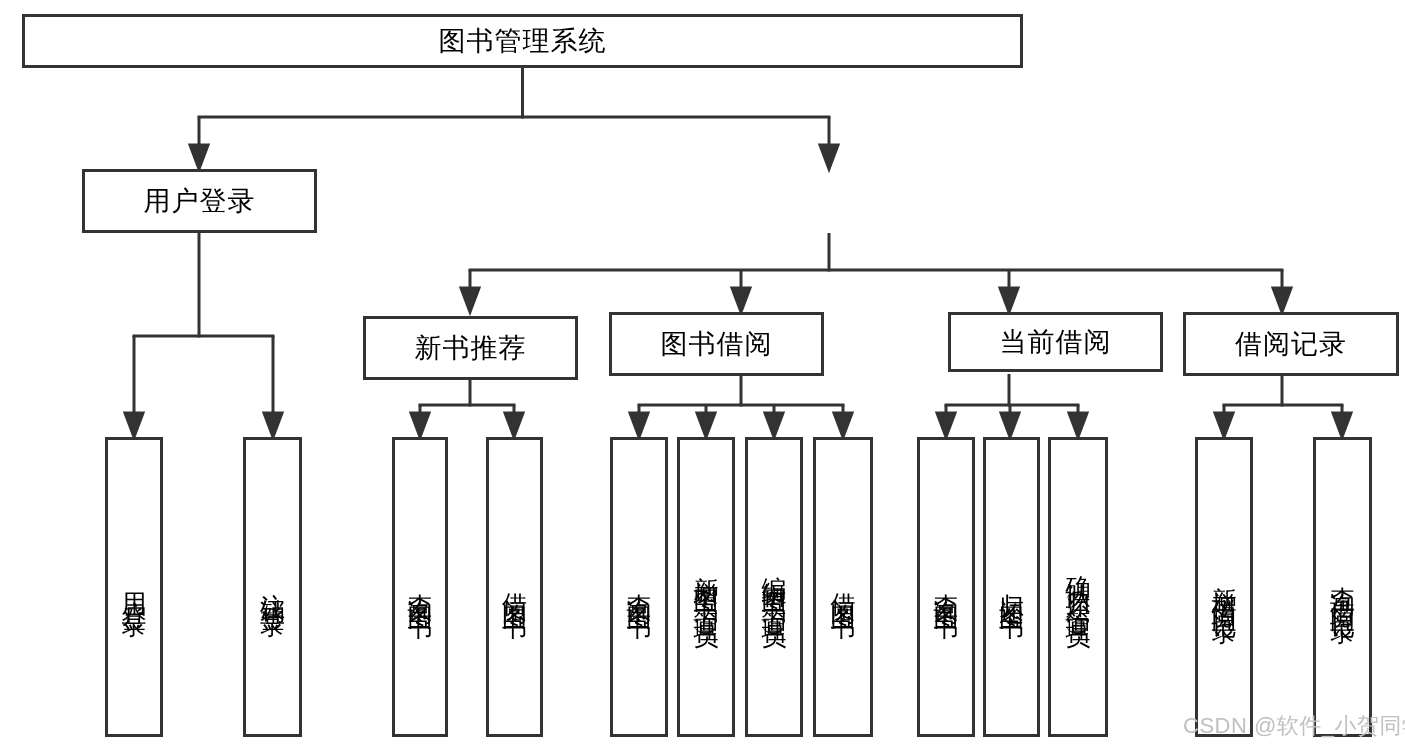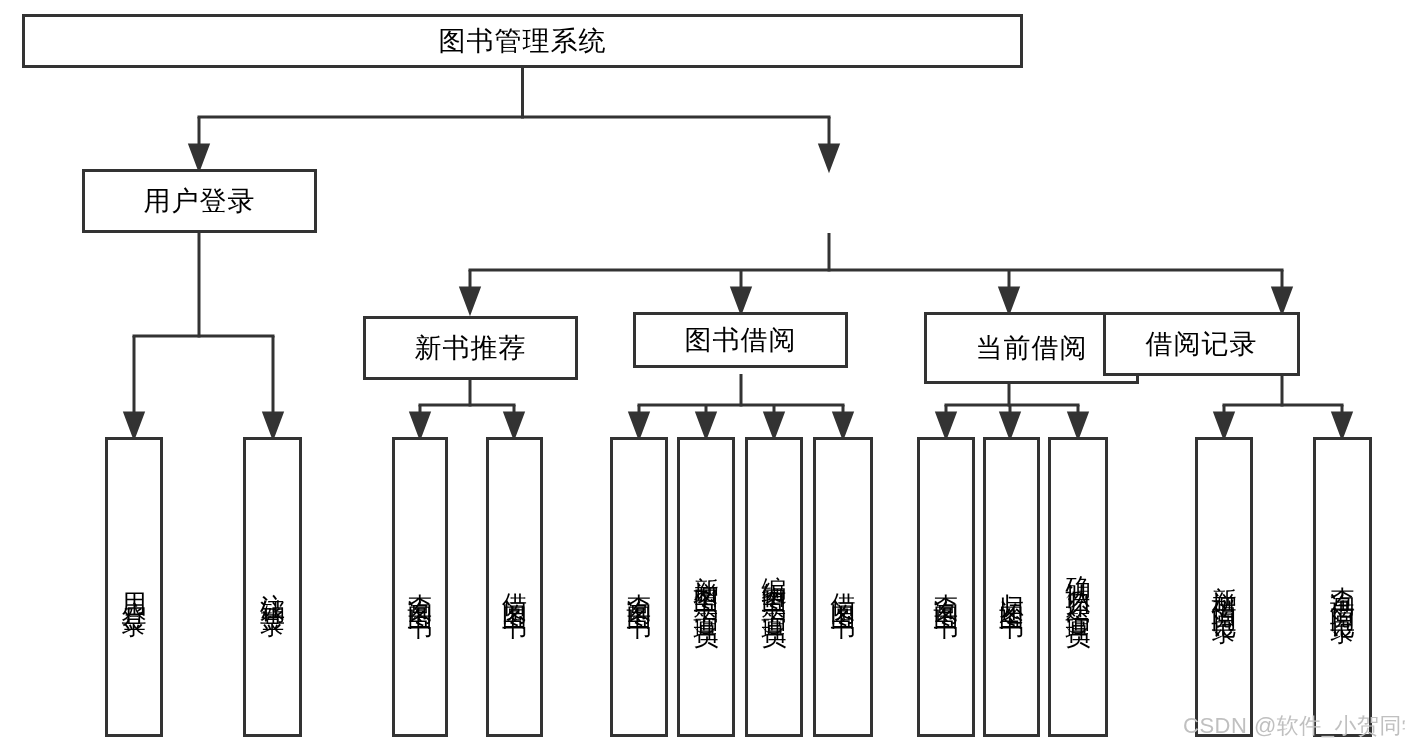--- a/index.html
+++ b/index.html
@@ -113,27 +113,27 @@
     <span>图书管理系统</span>
   </div>
 
   <div class="node h" style="left:82px;top:169px;width:235px;height:64px">
     <span>用户登录</span>
   </div>
 
   <div class="node h" style="left:363px;top:316px;width:215px;height:64px">
     <span>新书推荐</span>
   </div>
-  <div class="node h" style="left:633px;top:312px;width:215px;height:56px">
+  <div class="node h" style="left:609px;top:312px;width:215px;height:64px">
     <span>图书借阅</span>
   </div>
-  <div class="node h" style="left:924px;top:312px;width:215px;height:72px">
+  <div class="node h" style="left:948px;top:312px;width:215px;height:60px">
     <span>当前借阅</span>
   </div>
-  <div class="node h" style="left:1103px;top:312px;width:197px;height:64px">
+  <div class="node h" style="left:1183px;top:312px;width:216px;height:64px">
     <span>借阅记录</span>
   </div>
 
   <div class="node v-box" style="left:105px;width:58px">
     <span class="v">用户登录</span>
   </div>
   <div class="node v-box" style="left:243px;width:59px">
     <span class="v">注销登录</span>
   </div>
 

